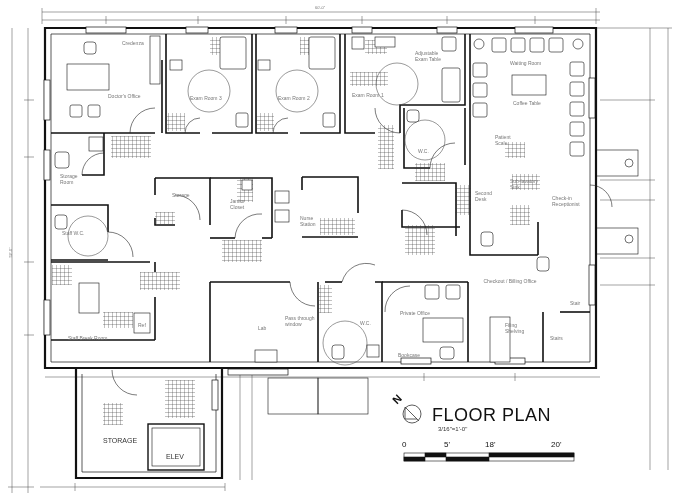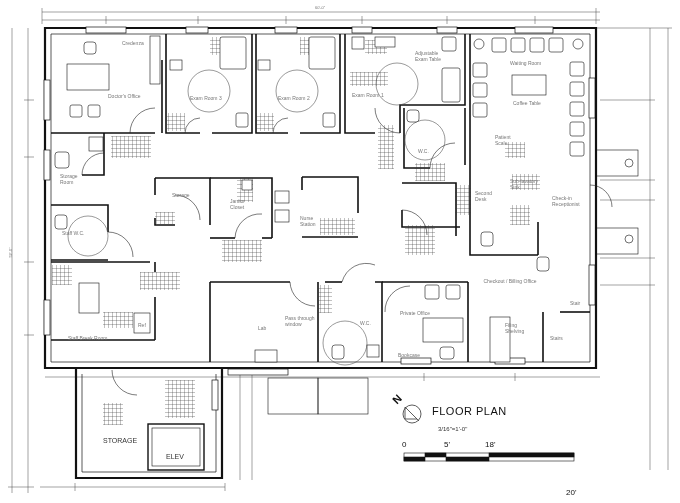--- a/index.html
+++ b/index.html
@@ -1,19 +1,19 @@
 <!DOCTYPE html>
 <html><head>
 <meta charset="utf-8">
 <style>
   html,body{margin:0;padding:0;background:#fff;}
   body{width:680px;height:503px;overflow:hidden;position:relative;font-family:"Liberation Sans",sans-serif;}
   #plan{position:absolute;left:0;top:0;width:680px;height:503px;}
   .lbl{position:absolute;font-family:"Liberation Sans",sans-serif;font-size:5px;color:#777;white-space:nowrap;}
-  .title{position:absolute;left:432px;top:405px;font-family:"Liberation Sans",sans-serif;font-size:11px;color:#111;letter-spacing:0.5px;}
+  .title{position:absolute;left:432px;top:405px;font-family:"Liberation Sans",sans-serif;font-size:18px;color:#111;letter-spacing:0.5px;}
   .scale-note{position:absolute;left:438px;top:426px;font-size:6px;color:#333;}
   .tick{position:absolute;top:440px;font-size:8px;color:#111;}
   .big{font-size:7px;color:#333;}
 </style>
 </head>
 <body>
 
 <svg id="plan" viewBox="0 0 680 503" xmlns="http://www.w3.org/2000/svg">
   <defs>
     <pattern id="tile" width="4" height="4" patternUnits="userSpaceOnUse">
@@ -280,21 +280,21 @@
     <rect x="446" y="457" width="43" height="4" fill="#111"></rect>
   </g>
 </svg>
 
 <div style="position:absolute;left:393px;top:393px;font-size:11px;font-weight:bold;transform:rotate(-45deg);color:#111;">N</div>
 <div class="title">FLOOR PLAN</div>
 <div class="scale-note">3/16"=1'-0"</div>
 <div class="tick" style="left:402px;">0</div>
 <div class="tick" style="left:444px;">5'</div>
 <div class="tick" style="left:485px;">18'</div>
-<div class="tick" style="left:566px;margin-top:48px;">20'</div>
+<div class="tick" style="left:551px;">20'</div>
 
 <div class="lbl" style="left:108px;top:93px;">Doctor's Office</div>
 <div class="lbl" style="left:122px;top:40px;">Credenza</div>
 <div class="lbl" style="left:190px;top:95px;">Exam Room 3</div>
 <div class="lbl" style="left:278px;top:95px;">Exam Room 2</div>
 <div class="lbl" style="left:352px;top:92px;">Exam Room 1</div>
 <div class="lbl" style="left:415px;top:50px;width:30px;white-space:normal;">Adjustable Exam Table</div>
 <div class="lbl" style="left:510px;top:60px;">Waiting Room</div>
 <div class="lbl" style="left:513px;top:100px;">Coffee Table</div>
 <div class="lbl" style="left:495px;top:134px;width:26px;white-space:normal;">Patient Scale</div>

